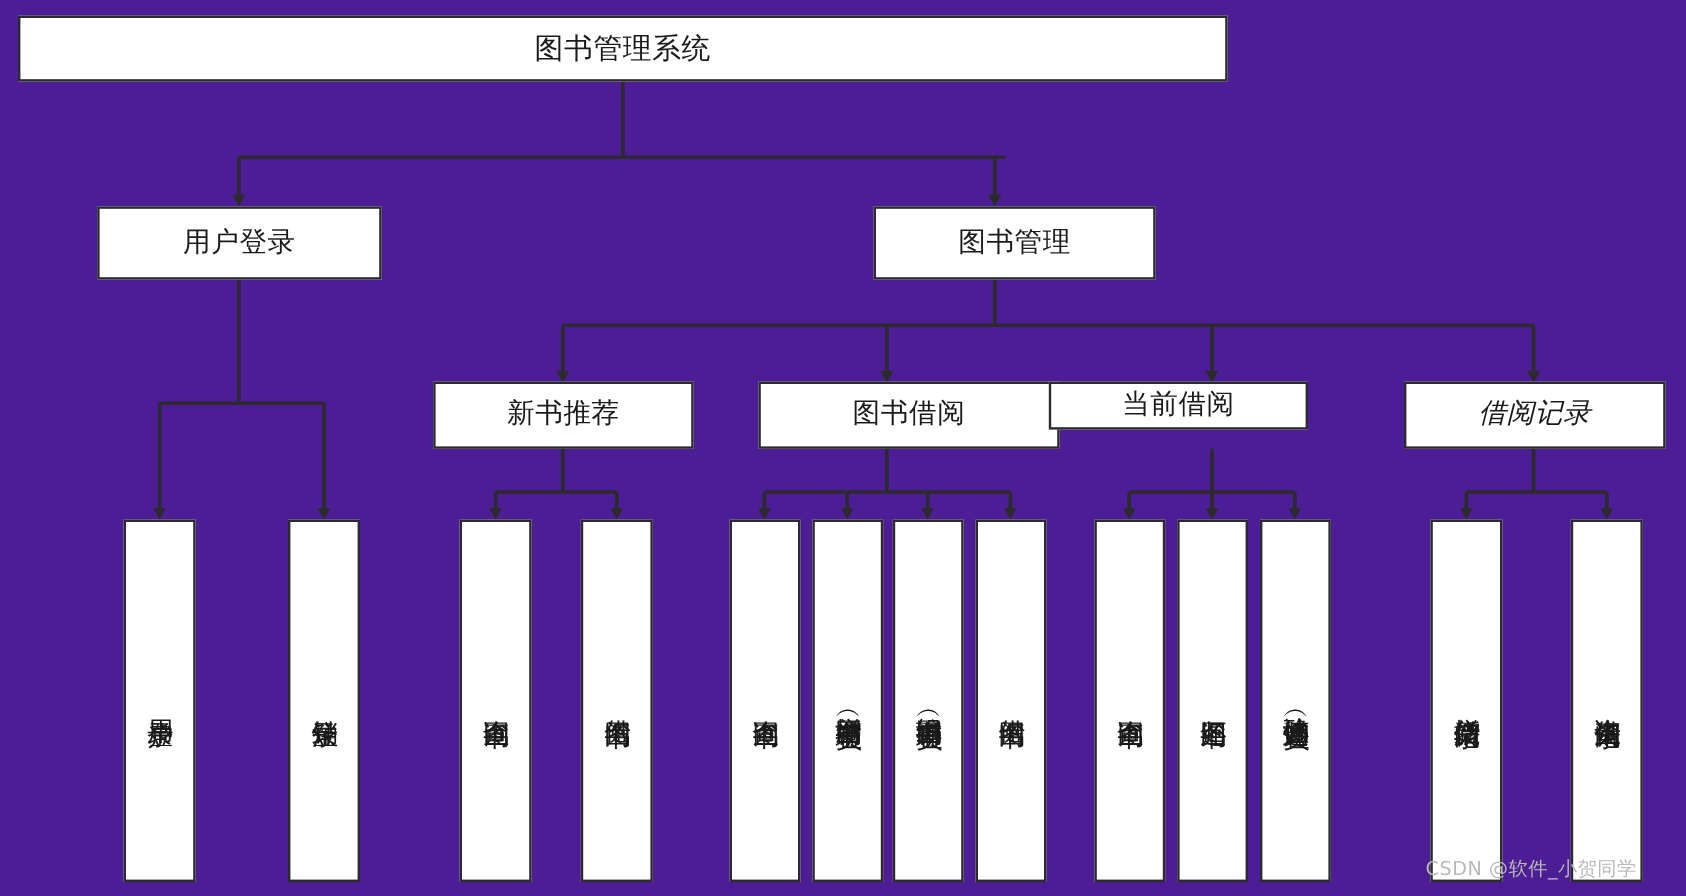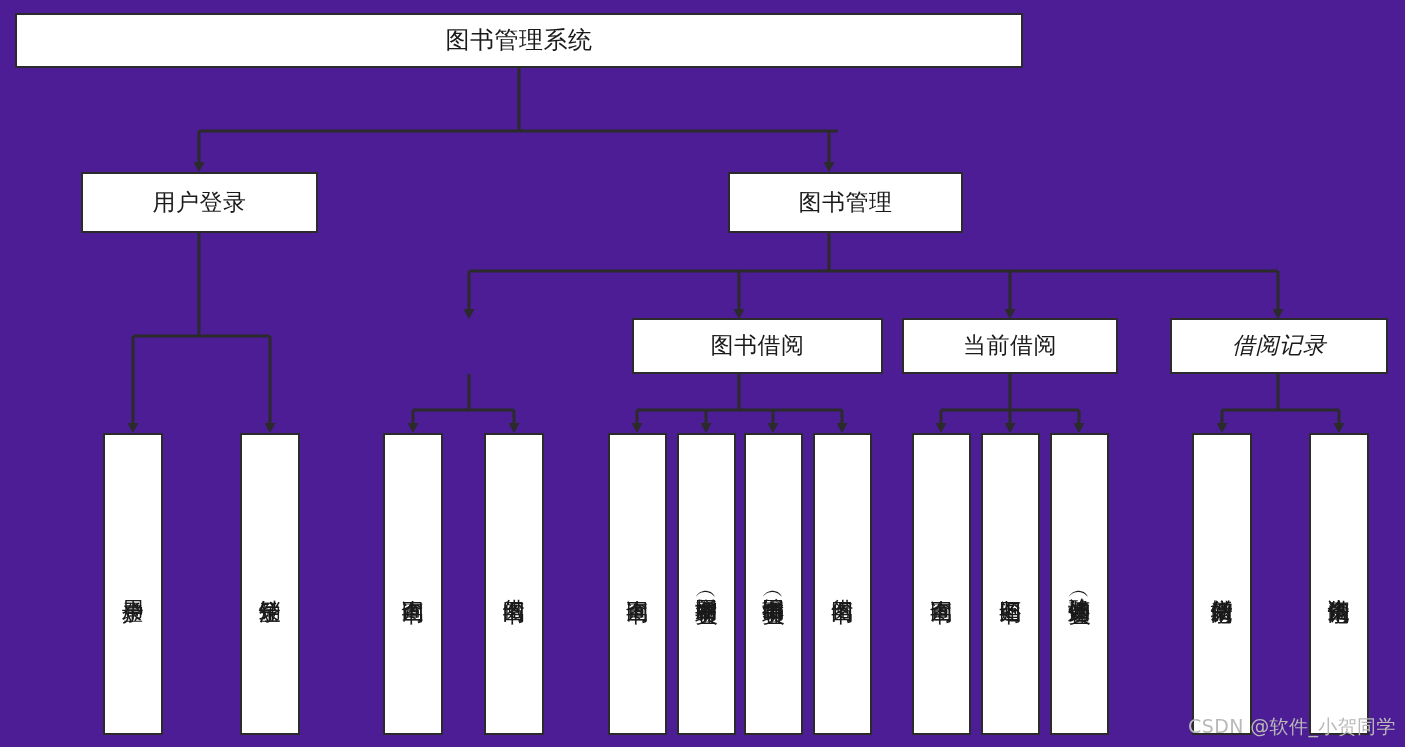--- a/index.html
+++ b/index.html
@@ -59,21 +59,21 @@
     text-orientation: upright;
     font-size: 22px;
     line-height: 1.16;
     letter-spacing: 1px;
     max-height: 100%;
   }
   .watermark {
     position: absolute;
     left: 1188px;
     top: 714px;
-    font-size: 19px;
+    font-size: 16px;
     color: #b9b9b9;
     white-space: nowrap;
     letter-spacing: 0.4px;
   }
 </style>
 </head>
 <body>
 
 <div id="canvas">
 
@@ -132,26 +132,29 @@
   </div>
 
   <div class="node horiz" style="left:81px; top:172px; width:237px; height:61px;">
     <span class="label">用户登录</span>
   </div>
 
   <div class="node horiz" style="left:712px; top:172px; width:235px; height:61px;margin-left:16px;">
     <span class="label">图书管理</span>
   </div>
 
+  <div class="node horiz" style="left:361px; top:318px; width:217px; height:56px;">
+    <span class="label">新书推荐</span>
+  </div>
 
   <div class="node horiz" style="left:632px; top:318px; width:251px; height:56px;">
     <span class="label">图书借阅</span>
   </div>
 
-  <div class="node horiz" style="left:902px; top:318px; width:216px; height:56px;align-items:center;">
+  <div class="node horiz" style="left:874px; top:318px; width:216px; height:40px;align-items:center;">
     <span class="label">当前借阅</span>
   </div>
 
   <div class="node horiz" style="left:1170px; top:318px; width:218px; height:56px;font-style:italic;">
     <span class="label">借阅记录</span>
   </div>
 
   <div class="node vert" style="left:103px; top:433px; width:60px; height:302px;">
     <span class="label">用户登录</span>
   </div>

